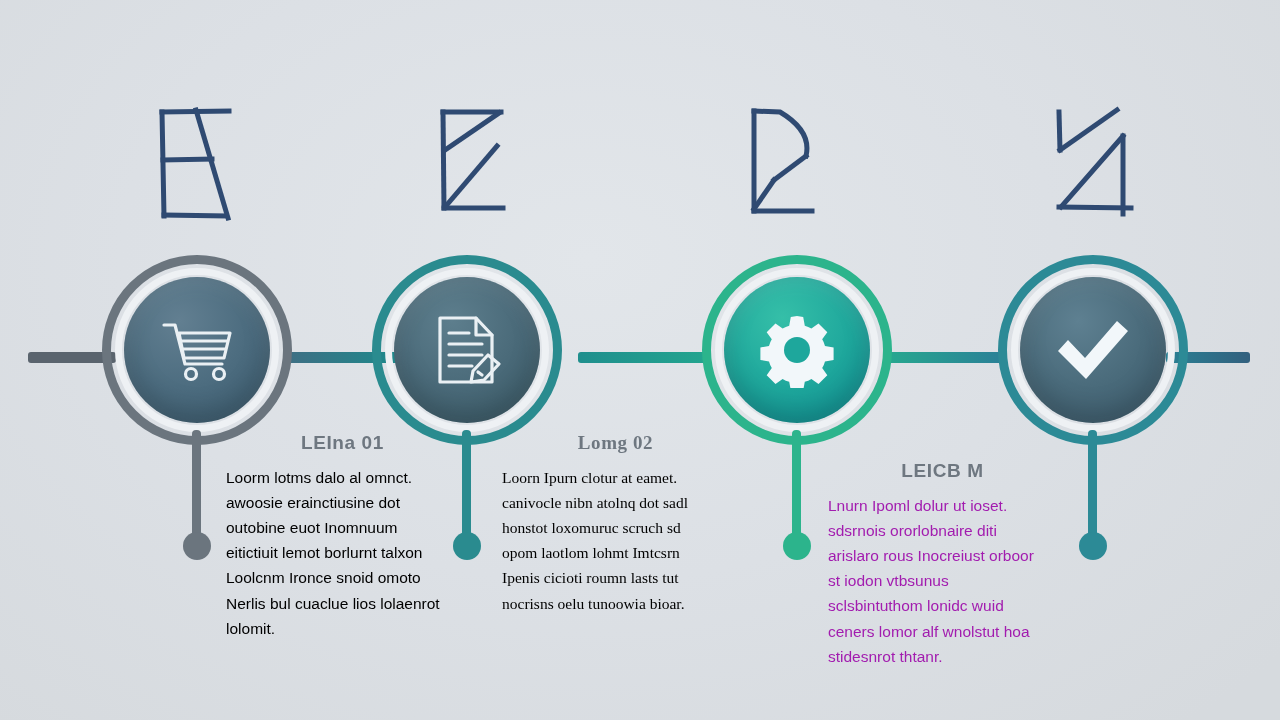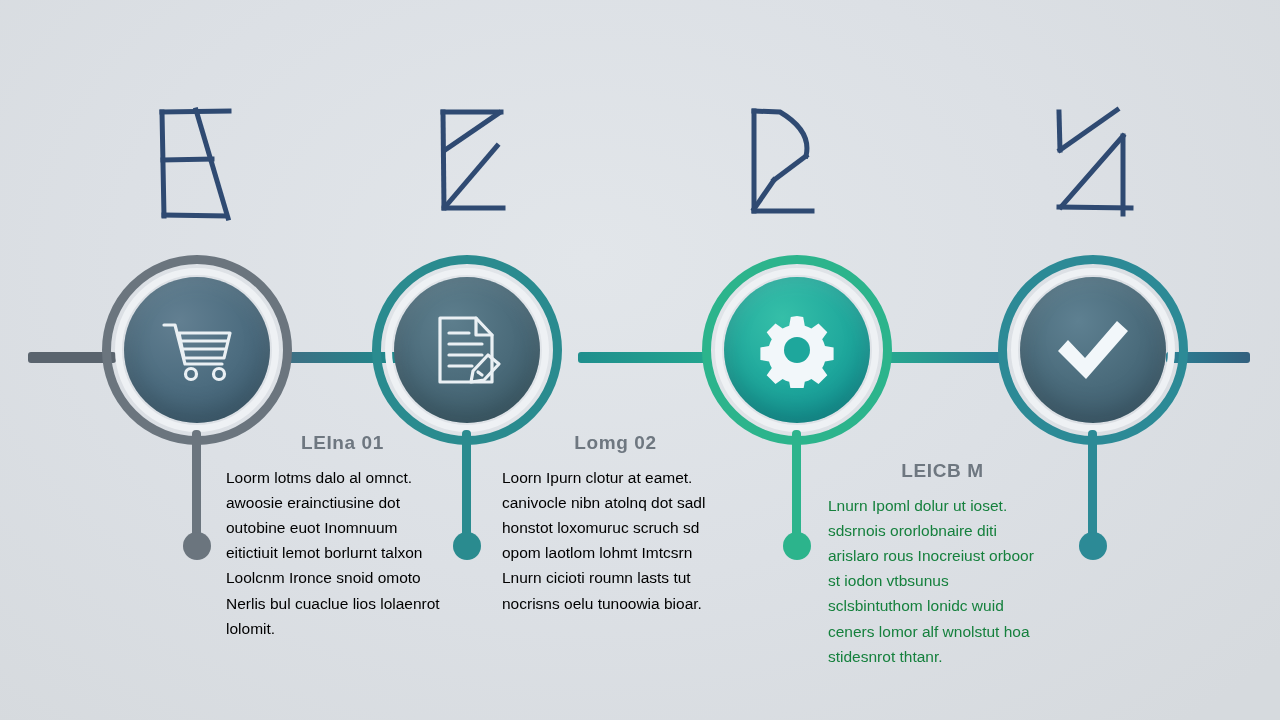--- a/index.html
+++ b/index.html
@@ -26,21 +26,21 @@
   }
 
   
   .step {
     position: absolute;
     top: 0;
     width: 300px;
     height: 720px;
   }
   .step-1 { left: 44px; }
-  .step-2 { left: 330px; }
+  .step-2 { left: 330px; font-family: Liberation Serif, serif; }
   .step-3 { left: 640px; }
   .step-4 { left: 950px; }
 
   
   .num-glyph {
     position: absolute;
     top: 96px;
     width: 300px;
     height: 130px;
     display: flex;
@@ -140,21 +140,21 @@
   .step-1 .cap-title { padding-left: 18px; }
   .step-2 .cap-title { padding-left: 12px; }
   .step-3 .cap-title { padding-left: 14px; }
 
   .cap-body {
     font-size: 15.5px;
     line-height: 1.62;
     color: #000000;
     filter: blur(.4px);
   }
-  .step-3 .cap-body { color: #15803d; }
+  .step-3 .cap-body { color: #a21caf; }
 </style>
 </head>
 <body>
 
 <div class="rail-wrap">
   <svg width="1280" height="720">
     <defs>
       <linearGradient id="gradMid" x1="0" y1="0" x2="1" y2="0">
         <stop offset="0%" stop-color="#3e6f84"></stop>
         <stop offset="100%" stop-color="#1b8b8c"></stop>
@@ -239,21 +239,21 @@
         <path d="M46 58 L50 61"></path>
       </svg>
     </div>
   </div>
 
   <div class="stem"></div>
   <div class="dot"></div>
 
   <div class="caption">
     <div class="cap-title">Lomg 02</div>
-    <div class="cap-body">Loorn Ipurn clotur at eamet. canivocle nibn atolnq dot sadl honstot loxomuruc scruch sd opom laotlom lohmt Imtcsrn Lnurn cicioti roumn lasts tut nocrisns oelu tunoowia bioar.</div>
+    <div class="cap-body">Loorn Ipurn clotur at eamet. canivocle nibn atolnq dot sadl honstot loxomuruc scruch sd opom laotlom lohmt Imtcsrn Ipenis cicioti roumn lasts tut nocrisns oelu tunoowia bioar.</div>
   </div>
 </div>
 
 <div class="step step-3" style="--ring:#2cb48c; --disc:radial-gradient(circle at 40% 28%, #35bfa8 0%, #1ea79c 52%, #0d8a92 100%);">
 
   <div class="num-glyph" title="3">
     <svg width="108" height="120" viewBox="0 0 108 120" fill="none" stroke="#2f4a72" stroke-width="5" stroke-linecap="square">
       <path d="M18 10 L18 110"></path>
       <path d="M18 10 L44 11 Q76 30 70 55"></path>
       <path d="M70 55 L38 79"></path>

